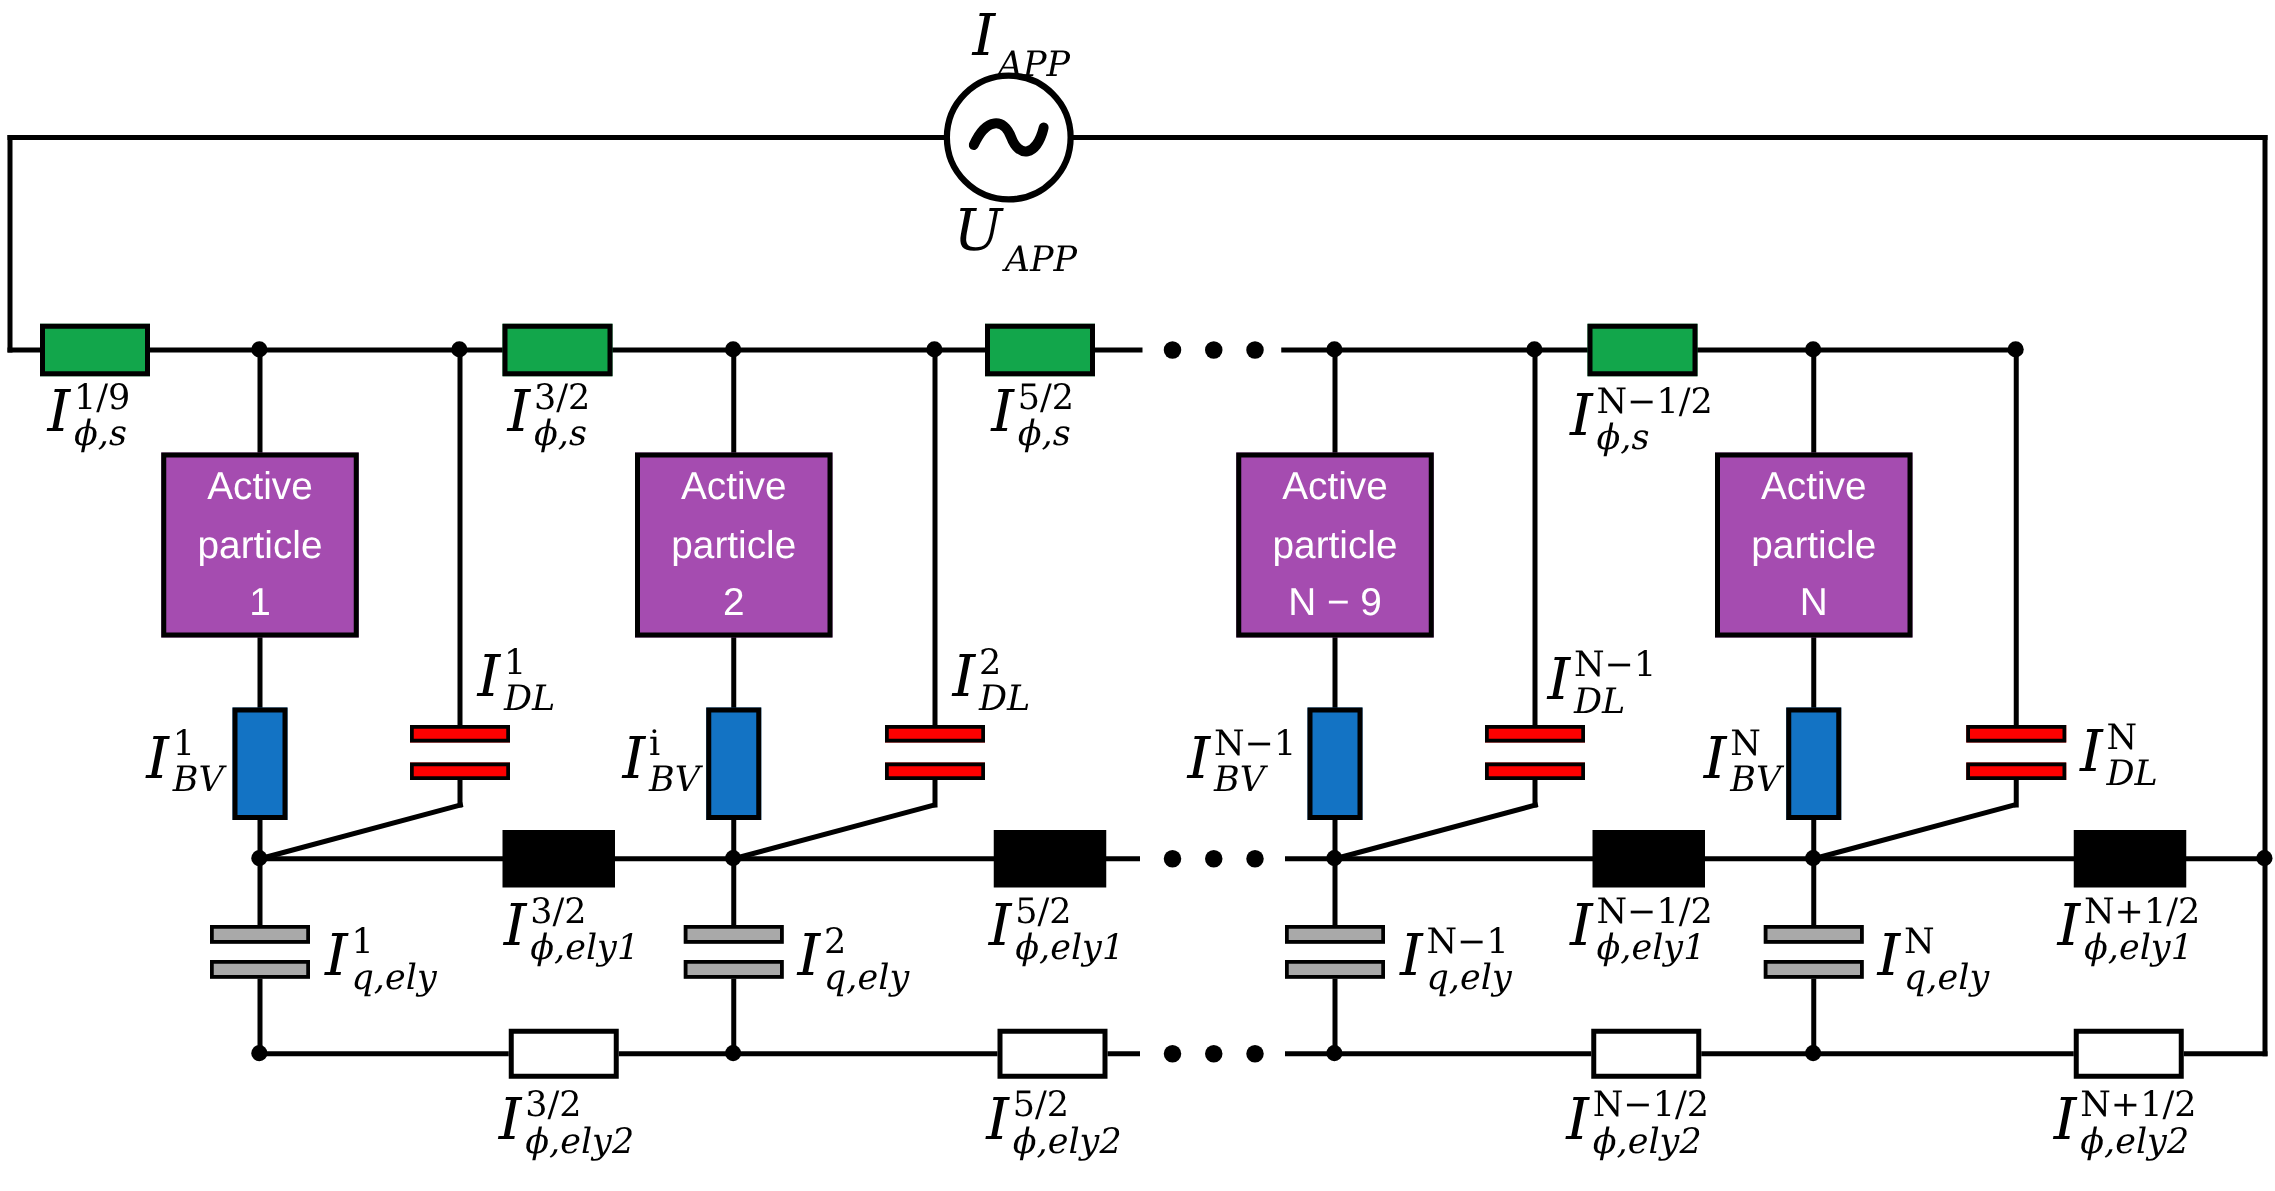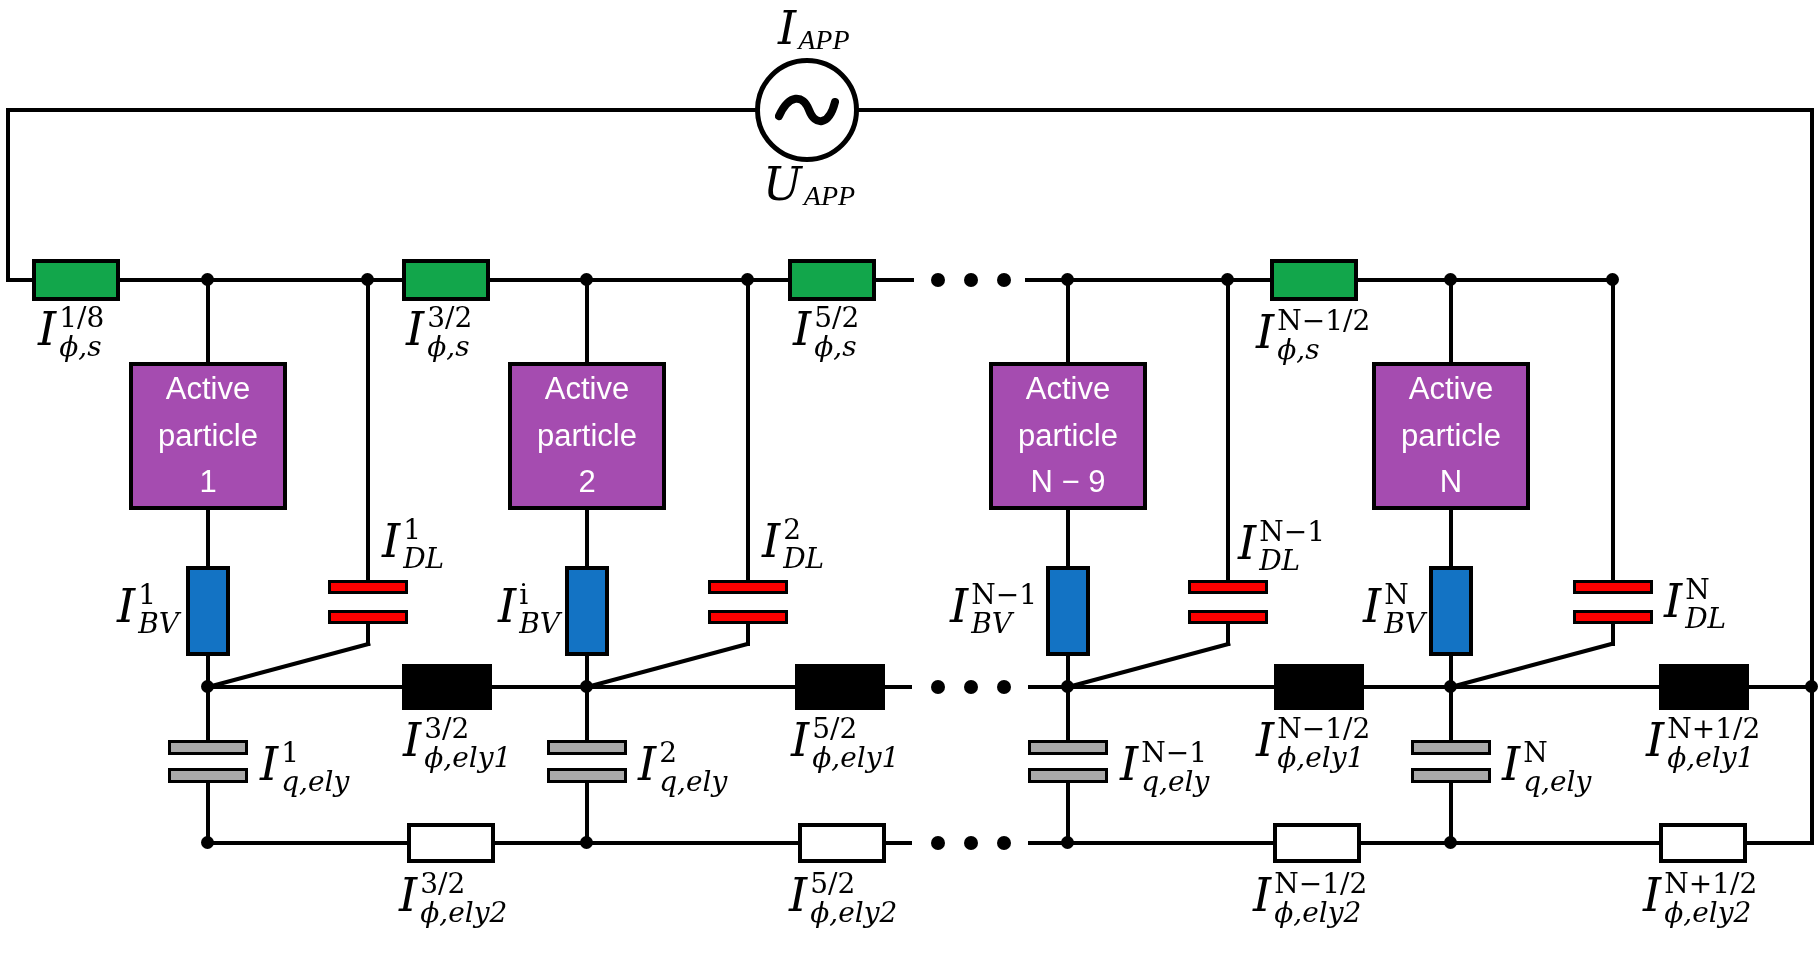--- a/index.html
+++ b/index.html
@@ -21,21 +21,21 @@
   .particle{position:absolute;width:158px;height:148px;background:#A54CB0;border:4px solid #000;
             box-sizing:border-box;display:flex;flex-direction:column;align-items:center;justify-content:center;
             color:#fff;font-family:"Liberation Sans",sans-serif;font-size:31px;line-height:1.5;text-align:center;}
   .source{position:absolute;left:755px;top:58px;width:104px;height:104px;border:5px solid #000;border-radius:50%;
           background:#fff;box-sizing:border-box;display:flex;align-items:center;justify-content:center;}
   .mlabel{position:absolute;display:flex;white-space:nowrap;}
   .mbase{font-size:46px;font-style:italic;line-height:0.9;margin-top:6px;}
   .mscripts{display:flex;flex-direction:column;margin-left:3px;}
   .msup{font-size:28px;line-height:1.05;font-style:normal;}
   .msub{font-size:28px;line-height:1.05;font-style:italic;}
-  .msub-solo{font-size:28px;font-style:italic;margin-top:24px;margin-left:2px;line-height:1;font-family:Liberation Serif, serif;}
+  .msub-solo{font-size:28px;font-style:italic;margin-top:36px;margin-left:2px;line-height:1;}
 </style>
 </head>
 <body>
 
 <div class="canvas">
 
   <div class="wire-h" style="left:6px;top:108px;width:751px;"></div>
   <div class="wire-h" style="left:857px;top:108px;width:957px;"></div>
   <div class="wire-h" style="left:6px;top:278px;width:908px;"></div>
   <div class="wire-h" style="left:1025px;top:278px;width:592px;"></div>
@@ -183,21 +183,21 @@
     <span class="msub-solo">APP</span>
   </div>
   <div class="mlabel" style="left:763px;top:158px;">
     <span class="mbase">U</span>
     <span class="msub-solo">APP</span>
   </div>
 
   <div class="mlabel" style="left:38px;top:303px;">
     <span class="mbase">I</span>
     <span class="mscripts">
-        <span class="msup">1/8</span>
+        <span class="msup">1/9</span>
         <span class="msub">ϕ,s</span>
       </span>
   </div>
   <div class="mlabel" style="left:406px;top:303px;">
     <span class="mbase">I</span>
     <span class="mscripts">
         <span class="msup">3/2</span>
         <span class="msub">ϕ,s</span>
       </span>
   </div>

